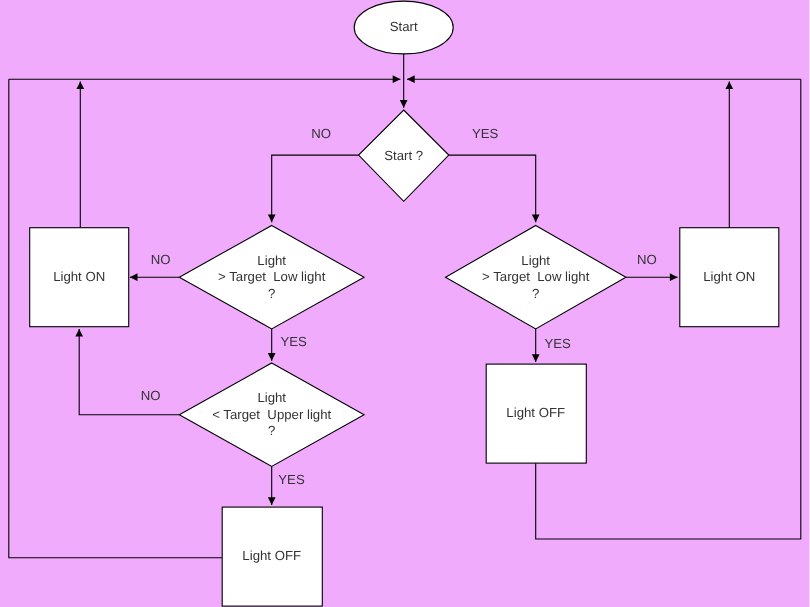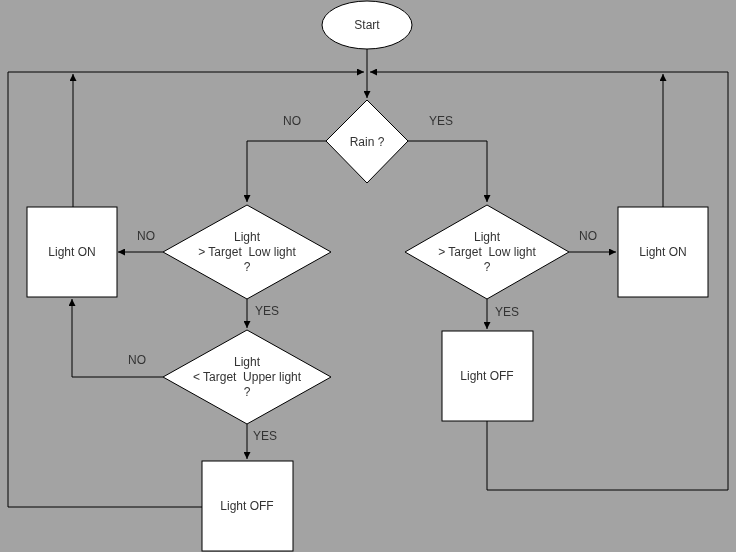--- a/index.html
+++ b/index.html
@@ -1,20 +1,20 @@
 <!DOCTYPE html>
 <html><head>
 <meta charset="utf-8">
 <style>
   html, body { margin: 0; padding: 0; background: #ffffff; }
   #canvas {
     position: relative;
     width: 736px;
     height: 552px;
-    background: #a3a3a3;
+    background: #f0abfc;
     font-family: "Liberation Sans", sans-serif;
     overflow: hidden;
   }
   #wires {
     position: absolute;
     left: 0; top: 0;
     width: 736px; height: 552px;
   }
   .label {
     position: absolute;
@@ -94,21 +94,21 @@
 
     <polygon class="shape" points="487,205 569,252 487,299 405,252"></polygon>
 
     <rect class="shape" x="618" y="207" width="90" height="90"></rect>
 
     <rect class="shape" x="442" y="331" width="91" height="90"></rect>
   </svg>
 
   <div class="label" style="left:367px; top:25px;">Start</div>
 
-  <div class="label" style="left:367px; top:142px;">Rain ?</div>
+  <div class="label" style="left:367px; top:142px;">Start ?</div>
 
   <div class="label" style="left:247px; top:252px;">Light
 &gt; Target  Low light
 ?</div>
 
   <div class="label" style="left:72px; top:252px;">Light ON</div>
 
   <div class="label" style="left:247px; top:377px;">Light
 &lt; Target  Upper light
 ?</div>

